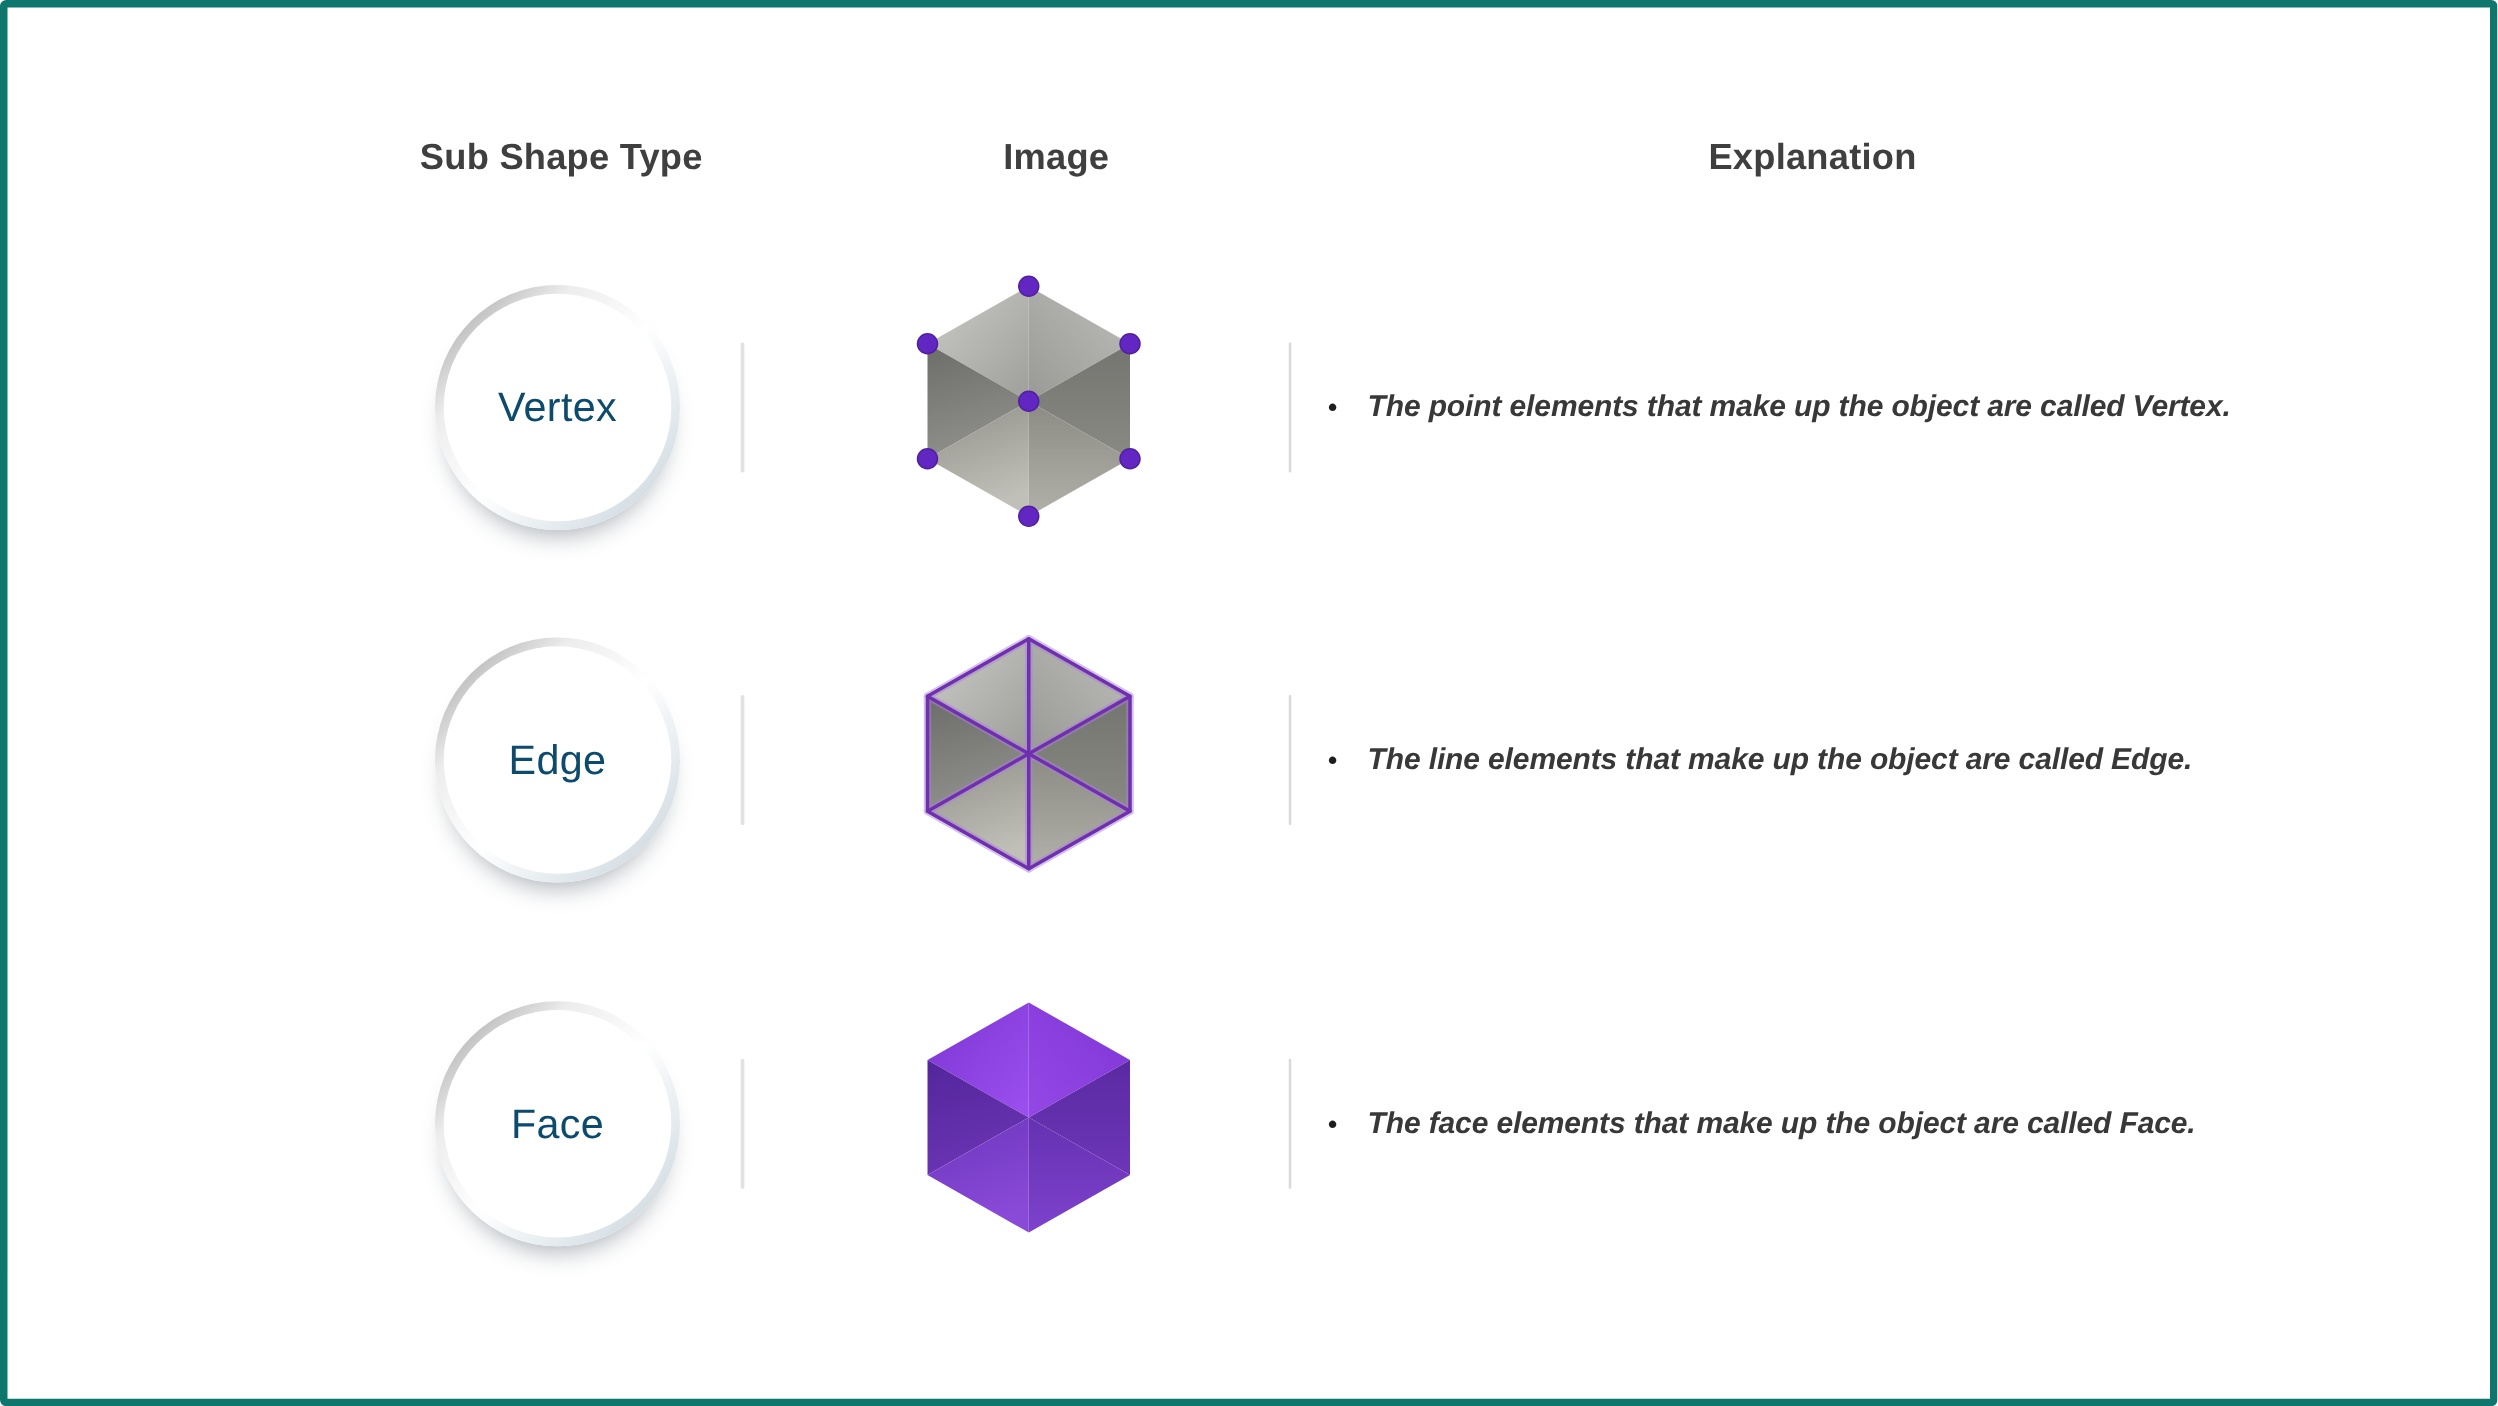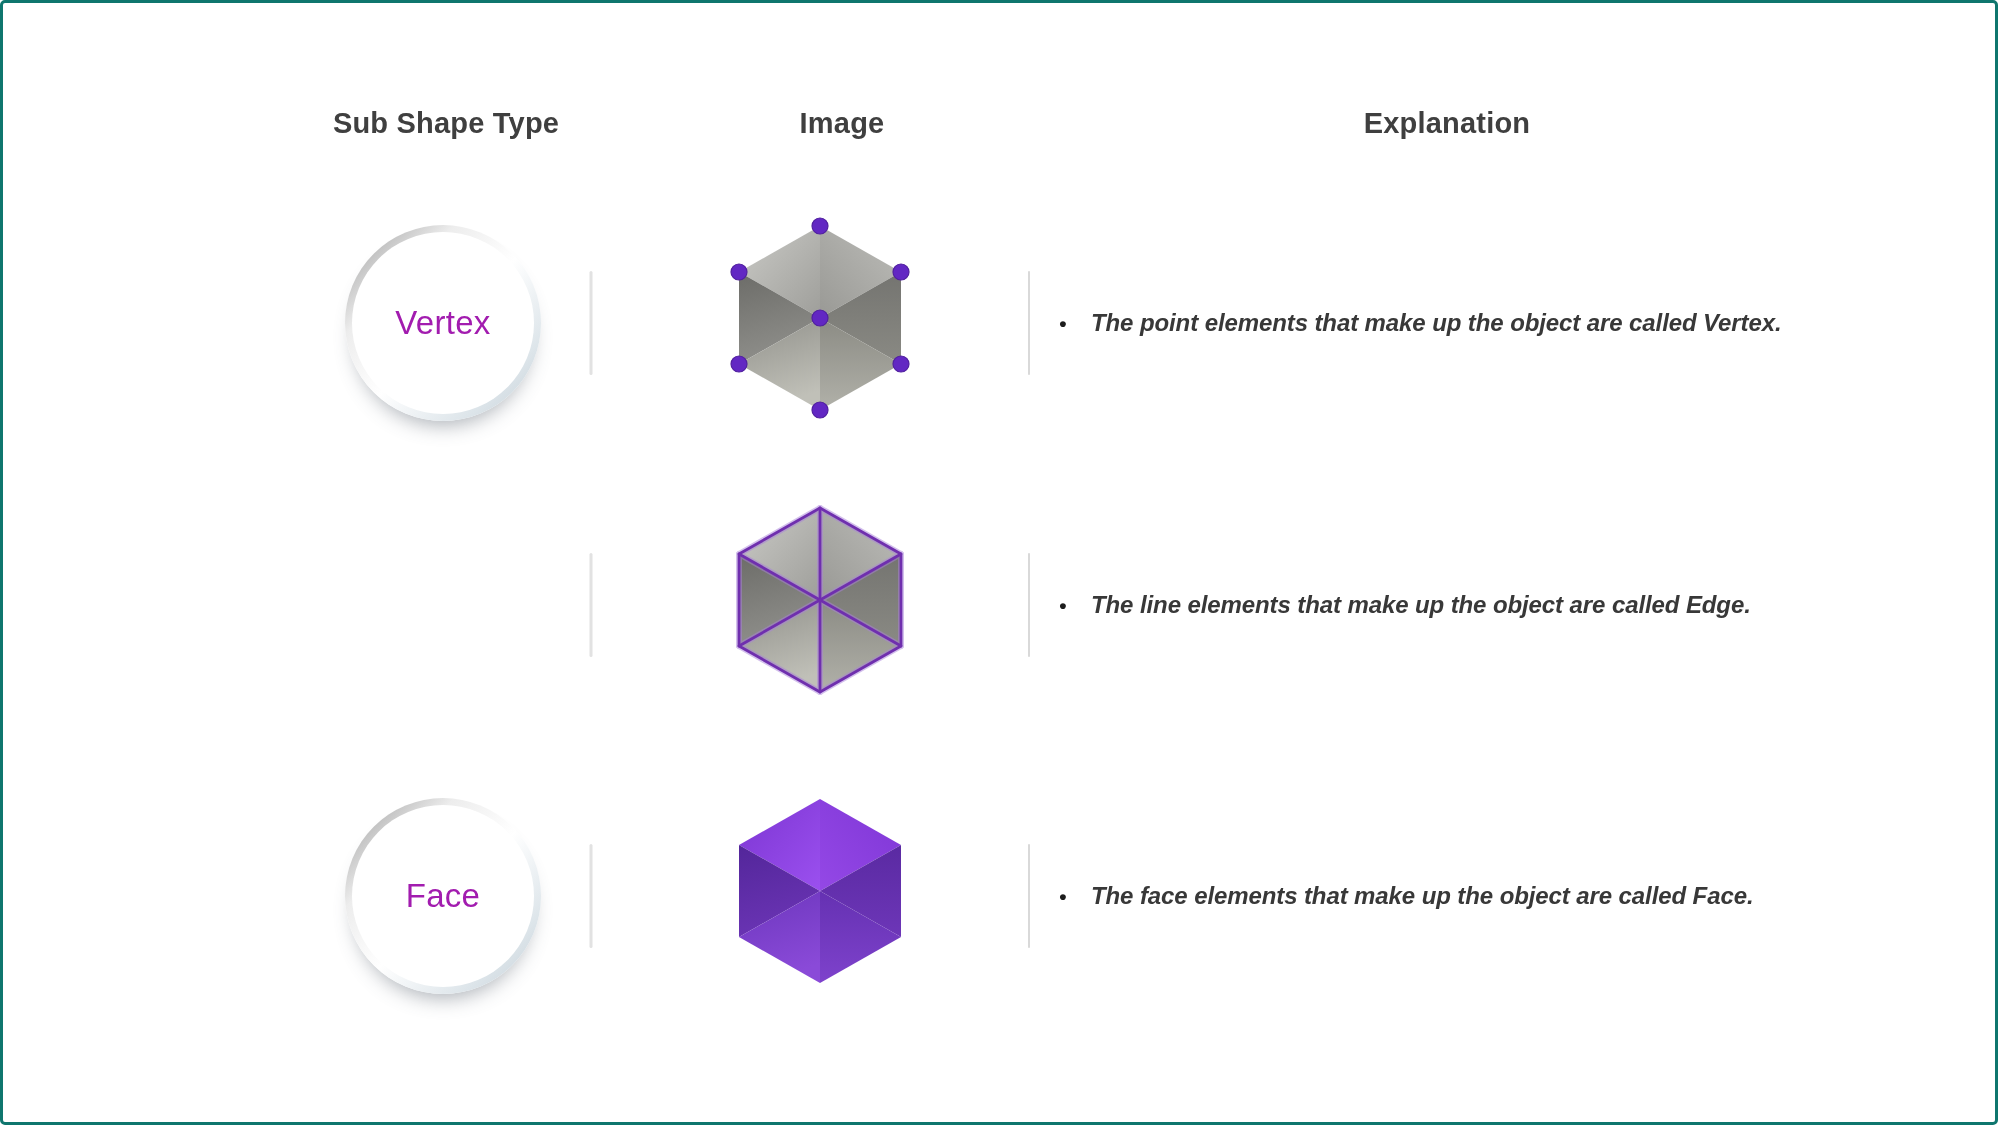--- a/index.html
+++ b/index.html
@@ -2,21 +2,21 @@
 <html><head>
 <meta charset="utf-8">
 <style>
   * { margin: 0; padding: 0; box-sizing: border-box; }
   html, body { width: 1998px; height: 1125px; background: #ffffff; }
   body { font-family: "Liberation Sans", sans-serif; position: relative; }
 
   .canvas {
     position: absolute; inset: 0;
     background: #ffffff;
-    border: 3px solid #0f766e;
+    border: 6px solid #0f766e;
     border-radius: 5px;
     overflow: hidden;
   }
 
   
   .col-header {
     position: absolute; top: 104px;
     transform: translateX(-50%);
     font-size: 29px; font-weight: 700;
     color: #3f3f3f; letter-spacing: 0.2px;
@@ -38,21 +38,21 @@
     transform: translate(-50%, -50%);
     width: 196px; height: 196px; border-radius: 50%;
     background: linear-gradient(135deg, #959595 0%, #ededed 28%, #ffffff 52%, #dde5ea 80%, #c2cdd5 100%);
     padding: 7px;
     box-shadow: 0 14px 20px -10px rgba(70, 82, 96, 0.45);
   }
   .type-circle-inner {
     width: 100%; height: 100%; border-radius: 50%;
     background: #ffffff;
     display: flex; align-items: center; justify-content: center;
-    font-size: 33px; font-weight: 400; color: #a21caf;
+    font-size: 33px; font-weight: 400; color: #0c4a6e;
     letter-spacing: 0.3px;
   }
 
   
   .divider {
     position: absolute; top: 50%;
     transform: translate(-50%, -50%);
     height: 104px; border-radius: 2px;
   }
   .divider.d1 { left: 588px; width: 3px; background: #e2e2e2; }
@@ -168,20 +168,23 @@
     </svg>
 
     <div class="divider d2"></div>
     <div class="explanation">
       <span class="bullet">•</span>
       <span class="expl-text">The point elements that make up the object are called Vertex.</span>
     </div>
   </section>
 
   <section class="row r1">
+    <div class="type-circle">
+      <div class="type-circle-inner">Edge</div>
+    </div>
     <div class="divider d1"></div>
 
     <svg class="cube" width="182" height="204" viewBox="0 0 182 204">
       <polygon points="91,10 10,56 91,102" fill="url(#c-tl)"></polygon>
       <polygon points="91,10 172,56 91,102" fill="url(#c-tr)"></polygon>
       <polygon points="10,56 10,148 91,102" fill="url(#c-l)"></polygon>
       <polygon points="172,56 172,148 91,102" fill="url(#c-r)"></polygon>
       <polygon points="10,148 91,194 91,102" fill="url(#c-bl)"></polygon>
       <polygon points="172,148 91,194 91,102" fill="url(#c-br)"></polygon>
 

